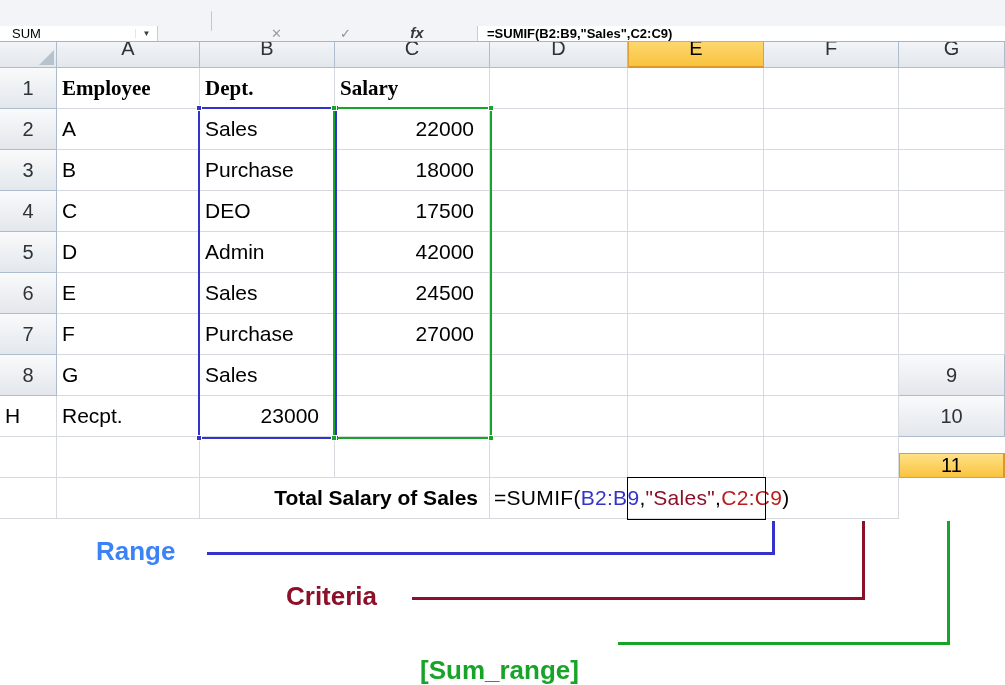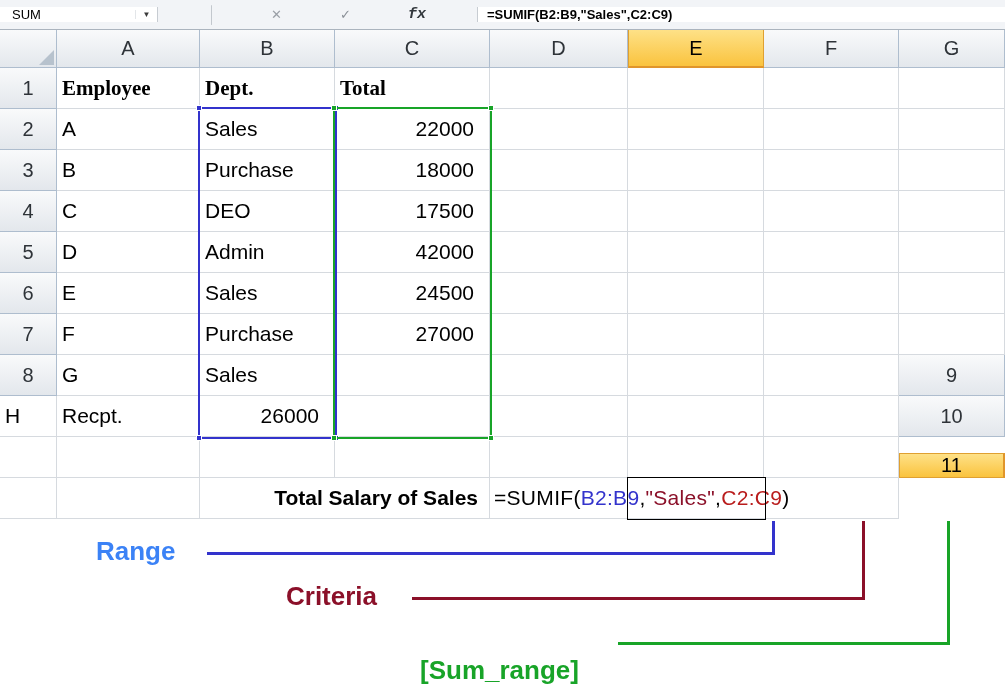--- a/index.html
+++ b/index.html
@@ -1,31 +1,31 @@
 <!DOCTYPE html>
 <html><head>
 <meta charset="utf-8">
 <style>
   * { margin:0; padding:0; box-sizing:border-box; }
   html,body { background:#fff; }
   body { font-family:"Liberation Sans", sans-serif; }
   .app { position:relative; width:1005px; height:685px; background:#fff; overflow:hidden; }
 
   
-  .formula-bar { position:absolute; top:0; left:0; width:1005px; height:30px;
-    background:#F2F4F7; border-bottom:1px solid #ABB4BE; display:flex; align-items:center; z-index:10;gap:46px; }
+  .formula-bar { position:absolute; top:0; left:0; width:1005px; height:42px;
+    background:#F2F4F7; border-bottom:1px solid #ABB4BE; display:flex; align-items:flex-end; z-index:10;gap:46px; }
   .name-box { width:158px; background:#fff; border-right:1px solid #C7CCD2; display:flex; align-items:center; }
   .name-box-text { flex:1; padding-left:12px; font-size:13px; color:#000; }
   .name-box-drop { width:22px; height:100%; display:flex; align-items:center; justify-content:center;
     font-size:8px; color:#3A3A3A; border-left:1px solid #E3E6E9; }
   .fb-sep { width:1px; height:20px; background:#C3C8CE; border-radius:2px; align-self:center; margin:0 7px; }
   .fb-btn { width:23px; display:flex; align-items:center; justify-content:center; font-size:13px; color:#9A9FA6; }
   .fb-btn.check { color:#8A9097; }
   .fb-fx { width:28px; display:flex; align-items:center; justify-content:center;
-    font-family:Liberation Mono, monospace; font-style:italic; font-weight:700; font-size:15px; color:#33383D; }
+    font-family:Liberation Sans, sans-serif; font-style:italic; font-weight:700; font-size:15px; color:#33383D; }
   .formula-field { flex:1; background:#fff; border-left:1px solid #C7CCD2; display:flex; align-items:center;
     padding-left:9px; font-size:13px; font-weight:700; color:#000; white-space:nowrap; }
 
   
   .grid { position:absolute; top:30px; left:0; width:1005px; height:489px; z-index:1;
     display:grid; grid-template-columns:57px 143px 135px 155px 138px 136px 135px 106px;
     grid-template-rows:38px repeat(11, 41px); background:#fff; }
   .hdr { background:linear-gradient(#F9FAFB,#E3E7EC); border-right:1px solid #AEBDCE; border-bottom:1px solid #AEBDCE;
     display:flex; align-items:center; justify-content:center; font-size:20px; color:#2E3338; }
   .hdr.sel { background:linear-gradient(#FEE187,#FAC33E); border-right:1px solid #DFA031; border-bottom:2px solid #E0952B;
@@ -95,21 +95,21 @@
     <div class="hdr">B</div>
     <div class="hdr">C</div>
     <div class="hdr">D</div>
     <div class="hdr sel">E</div>
     <div class="hdr">F</div>
     <div class="hdr">G</div>
 
     <div class="hdr rowhdr">1</div>
     <div class="cell bold">Employee</div>
     <div class="cell bold">Dept.</div>
-    <div class="cell bold">Total</div>
+    <div class="cell bold">Salary</div>
     <div class="cell"></div>
     <div class="cell"></div>
     <div class="cell"></div>
     <div class="cell"></div>
 
     <div class="hdr rowhdr">2</div>
     <div class="cell">A</div>
     <div class="cell">Sales</div>
     <div class="cell num">22000</div>
     <div class="cell"></div>
@@ -166,21 +166,21 @@
     <div class="cell">G</div>
     <div class="cell">Sales</div>
     <div class="cell"></div>
     <div class="cell"></div>
     <div class="cell"></div>
     <div class="cell"></div>
 
     <div class="hdr rowhdr">9</div>
     <div class="cell">H</div>
     <div class="cell">Recpt.</div>
-    <div class="cell num">26000</div>
+    <div class="cell num">23000</div>
     <div class="cell"></div>
     <div class="cell"></div>
     <div class="cell"></div>
     <div class="cell"></div>
 
     <div class="hdr rowhdr">10</div>
     <div class="cell"></div>
     <div class="cell"></div>
     <div class="cell"></div>
     <div class="cell"></div>

